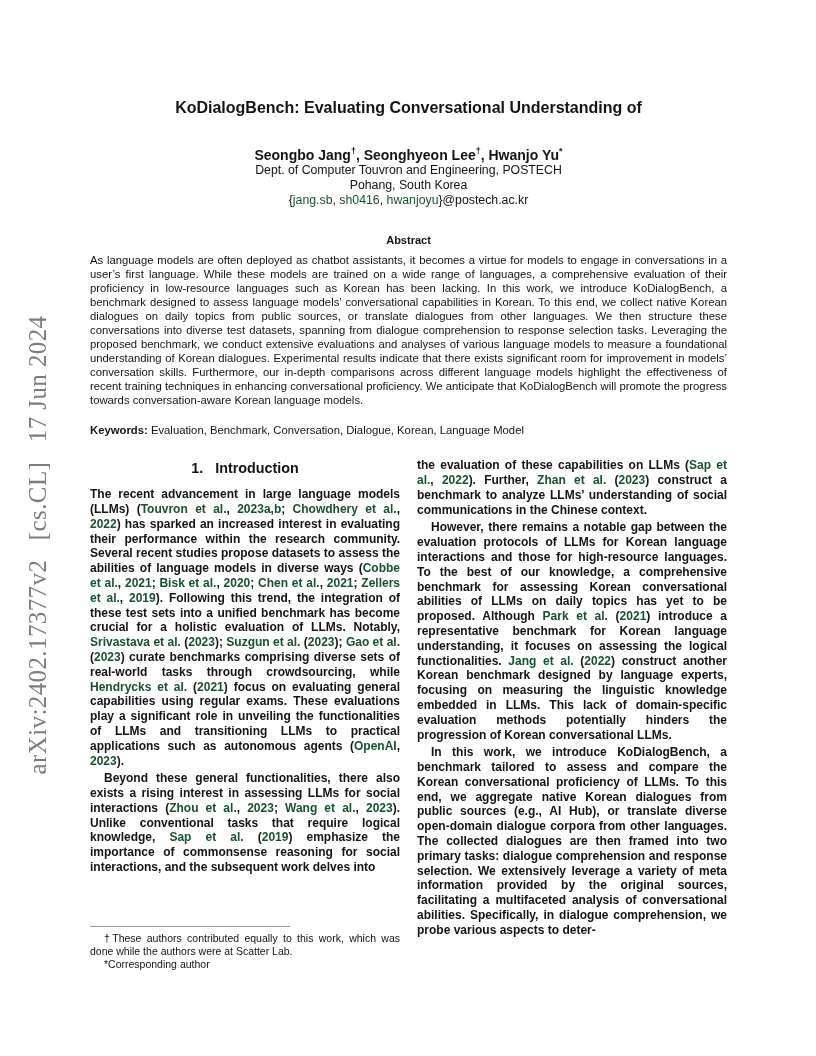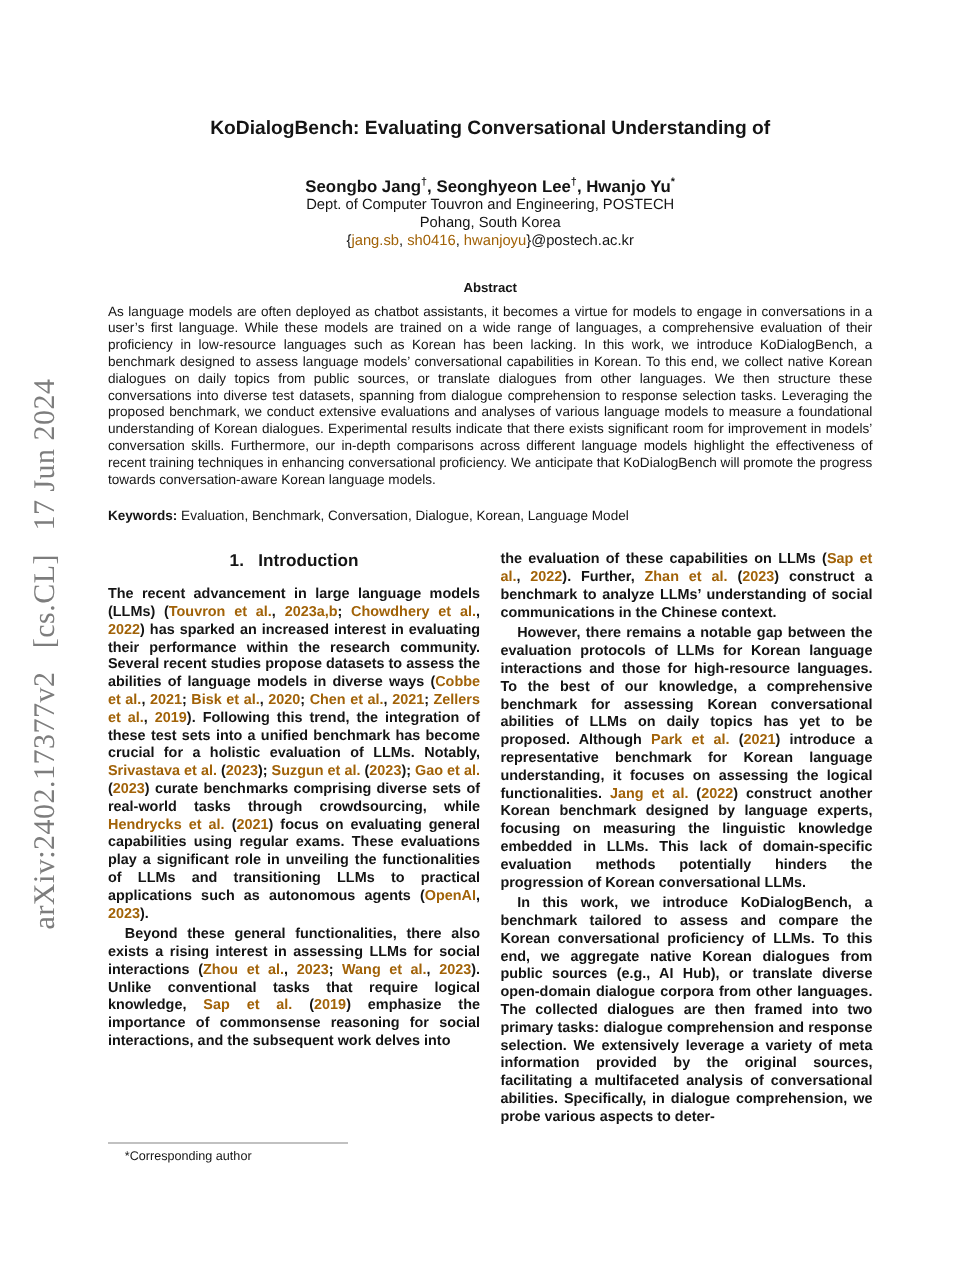--- a/index.html
+++ b/index.html
@@ -87,21 +87,21 @@
   .body-par {
     font-size: 12px;
     line-height: 14.8px;
     text-align: justify;
     margin-bottom: 3px;
     hyphens: auto;
     font-weight: bold;
     -webkit-hyphens: auto;
   }
   .indent { text-indent: 14px; }
-  .cite { color: #a16207; }
+  .cite { color: #14532d; }
   .footnote {
     margin-top: auto;
     font-size: 10.5px;
     line-height: 12.6px;
   }
   .footnote-rule {
     width: 200px;
     border-top: 1px solid #999999;
     margin-bottom: 5px;
   }
@@ -134,20 +134,21 @@
     <div class="columns">
 
       <div class="col col-left">
         <h3 class="section-heading"><span class="sec-num">1.</span><span>Introduction</span></h3>
 
         <p class="body-par"><span>The recent advancement in large language models (LLMs) (</span><span class="cite">Touvron et al.</span><span>, </span><span class="cite">2023a,b</span><span>; </span><span class="cite">Chowdhery et al.</span><span>, </span><span class="cite">2022</span><span>) has sparked an increased interest in evaluating their performance within the research community. Several recent studies propose datasets to assess the abilities of language models in diverse ways (</span><span class="cite">Cobbe et al.</span><span>, </span><span class="cite">2021</span><span>; </span><span class="cite">Bisk et al.</span><span>, </span><span class="cite">2020</span><span>; </span><span class="cite">Chen et al.</span><span>, </span><span class="cite">2021</span><span>; </span><span class="cite">Zellers et al.</span><span>, </span><span class="cite">2019</span><span>). Following this trend, the integration of these test sets into a unified benchmark has become crucial for a holistic evaluation of LLMs. Notably, </span><span class="cite">Srivastava et al.</span><span> (</span><span class="cite">2023</span><span>); </span><span class="cite">Suzgun et al.</span><span> (</span><span class="cite">2023</span><span>); </span><span class="cite">Gao et al.</span><span> (</span><span class="cite">2023</span><span>) curate benchmarks comprising diverse sets of real-world tasks through crowdsourcing, while </span><span class="cite">Hendrycks et al.</span><span> (</span><span class="cite">2021</span><span>) focus on evaluating general capabilities using regular exams. These evaluations play a significant role in unveiling the functionalities of LLMs and transitioning LLMs to practical applications such as autonomous agents (</span><span class="cite">OpenAI</span><span>, </span><span class="cite">2023</span><span>).</span></p>
         <p class="body-par indent"><span>Beyond these general functionalities, there also exists a rising interest in assessing LLMs for social interactions (</span><span class="cite">Zhou et al.</span><span>, </span><span class="cite">2023</span><span>; </span><span class="cite">Wang et al.</span><span>, </span><span class="cite">2023</span><span>). Unlike conventional tasks that require logical knowledge, </span><span class="cite">Sap et al.</span><span> (</span><span class="cite">2019</span><span>) emphasize the importance of commonsense reasoning for social interactions, and the subsequent work delves into</span></p>
 
         <div class="footnote">
           <div class="footnote-rule"></div>
+          <p>†These authors contributed equally to this work, which was done while the authors were at Scatter Lab.</p>
           <p>*Corresponding author</p>
         </div>
       </div>
 
       <div class="col col-right">
         <p class="body-par"><span>the evaluation of these capabilities on LLMs (</span><span class="cite">Sap et al.</span><span>, </span><span class="cite">2022</span><span>). Further, </span><span class="cite">Zhan et al.</span><span> (</span><span class="cite">2023</span><span>) construct a benchmark to analyze LLMs’ understanding of social communications in the Chinese context.</span></p>
         <p class="body-par indent"><span>However, there remains a notable gap between the evaluation protocols of LLMs for Korean language interactions and those for high-resource languages. To the best of our knowledge, a comprehensive benchmark for assessing Korean conversational abilities of LLMs on daily topics has yet to be proposed. Although </span><span class="cite">Park et al.</span><span> (</span><span class="cite">2021</span><span>) introduce a representative benchmark for Korean language understanding, it focuses on assessing the logical functionalities. </span><span class="cite">Jang et al.</span><span> (</span><span class="cite">2022</span><span>) construct another Korean benchmark designed by language experts, focusing on measuring the linguistic knowledge embedded in LLMs. This lack of domain-specific evaluation methods potentially hinders the progression of Korean conversational LLMs.</span></p>
         <p class="body-par indent"><span>In this work, we introduce KoDialogBench, a benchmark tailored to assess and compare the Korean conversational proficiency of LLMs. To this end, we aggregate native Korean dialogues from public sources (e.g., AI Hub), or translate diverse open-domain dialogue corpora from other languages. The collected dialogues are then framed into two primary tasks: dialogue comprehension and response selection. We extensively leverage a variety of meta information provided by the original sources, facilitating a multifaceted analysis of conversational abilities. Specifically, in dialogue comprehension, we probe various aspects to deter-</span></p>
       </div>
 

